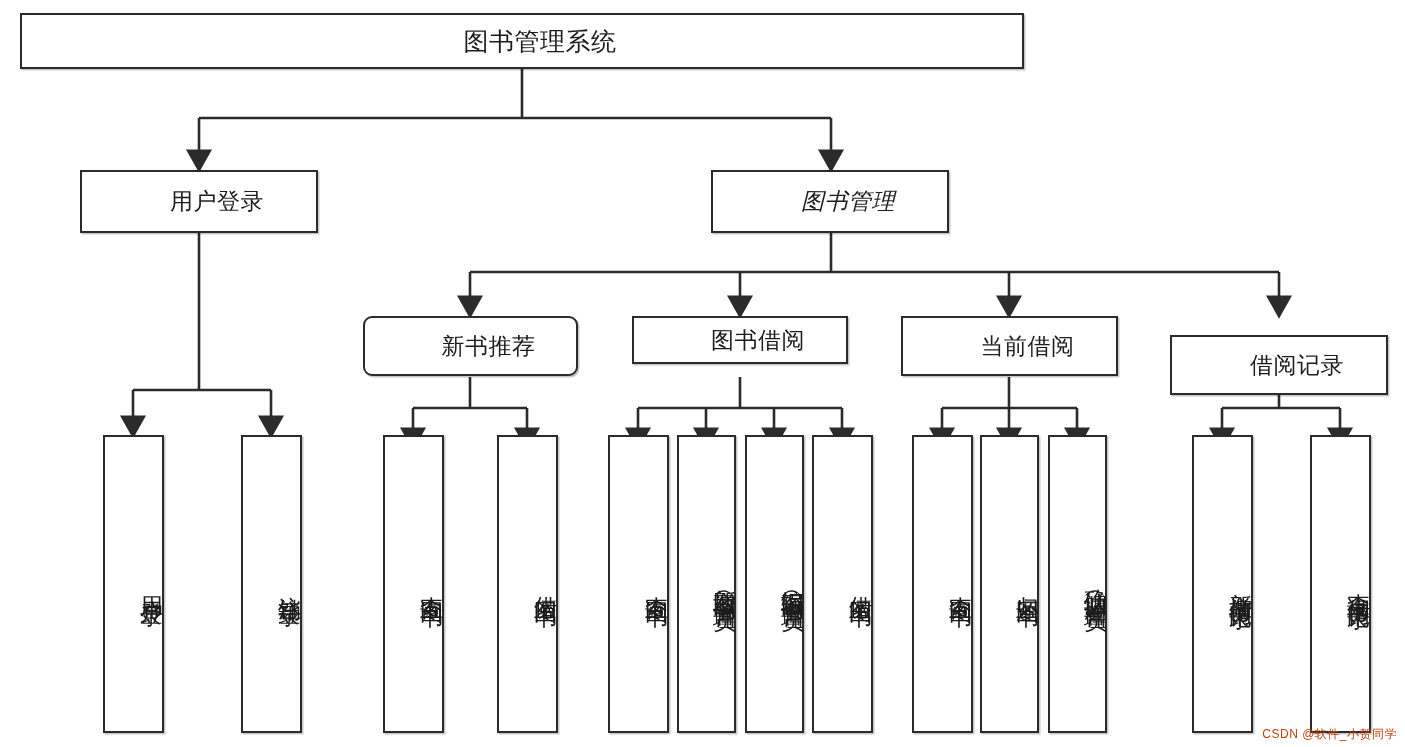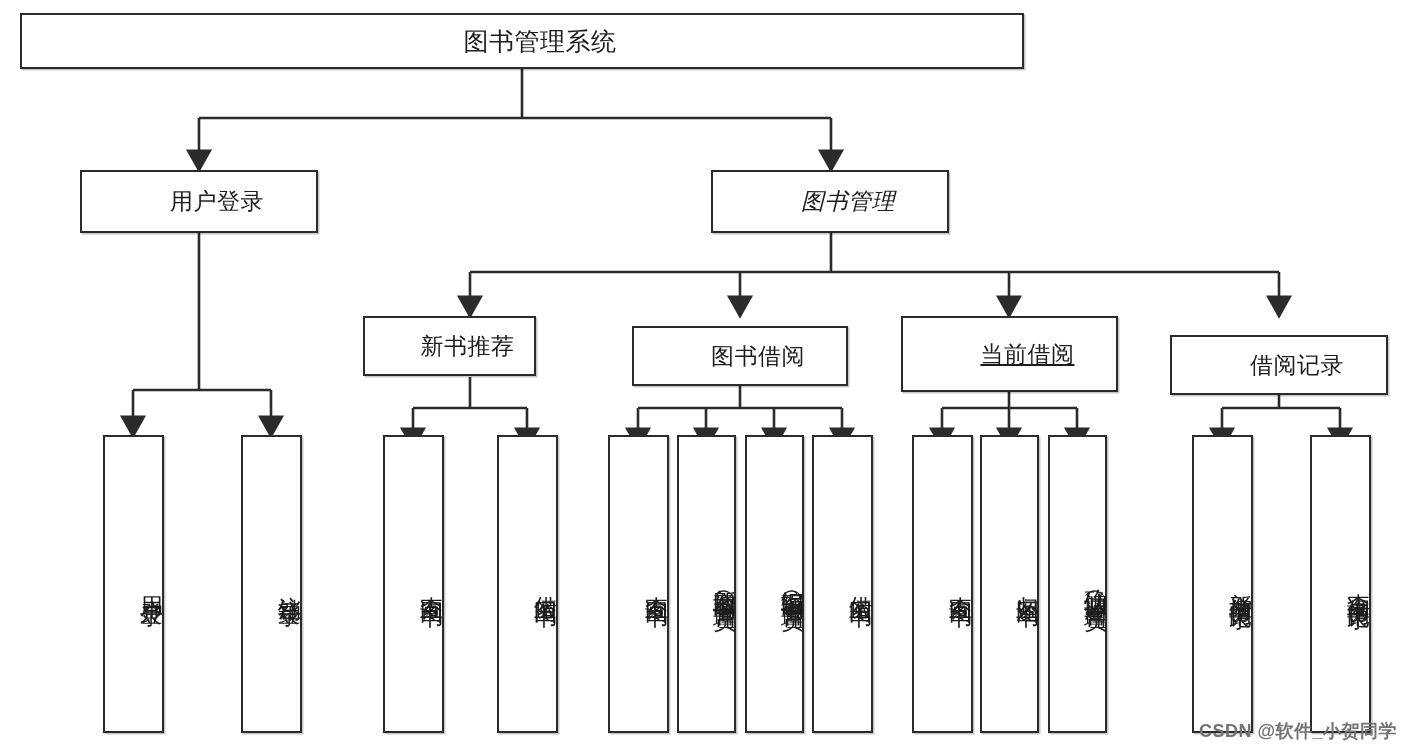--- a/index.html
+++ b/index.html
@@ -58,26 +58,25 @@
     text-orientation: upright;
     font-size: 23px;
     letter-spacing: 3px;
     line-height: 1;
     white-space: nowrap;
   }
   #watermark {
     position: absolute;
     right: 8px;
     bottom: 4px;
-    font-size: 18px;
-    color: #737373;
+    font-size: 12px;
+    color: #c2410c;
     letter-spacing: 0.5px;
     z-index: 3;
     white-space: nowrap;
-    font-weight: bold;
   }
 </style>
 </head>
 <body>
 
 <div id="canvas">
 
   <svg id="edges" viewBox="0 0 1405 747" xmlns="http://www.w3.org/2000/svg">
     <defs>
       <marker id="arrow" markerWidth="9" markerHeight="10" refX="1" refY="5" orient="auto" markerUnits="strokeWidth">
@@ -132,27 +131,27 @@
     <span class="label">图书管理系统</span>
   </div>
 
   <div class="node lvl2" style="left:80px; top:170px; width:238px; height:63px;">
     <span class="label">用户登录</span>
   </div>
   <div class="node lvl2" style="left:711px; top:170px; width:238px; height:63px;font-style:italic;">
     <span class="label">图书管理</span>
   </div>
 
-  <div class="node lvl3" style="left:363px; top:316px; width:173px; height:60px;">
+  <div class="node lvl3" style="left:363px; top:316px; width:215px; height:60px;border-radius:9px;">
     <span class="label">新书推荐</span>
   </div>
-  <div class="node lvl3" style="left:632px; top:326px; width:216px; height:60px;">
+  <div class="node lvl3" style="left:632px; top:316px; width:216px; height:48px;">
     <span class="label">图书借阅</span>
   </div>
-  <div class="node lvl3" style="left:901px; top:316px; width:217px; height:76px;text-decoration:underline;">
+  <div class="node lvl3" style="left:901px; top:316px; width:217px; height:60px;">
     <span class="label">当前借阅</span>
   </div>
   <div class="node lvl3" style="left:1170px; top:316px; width:218px; height:60px;margin-top:19px;">
     <span class="label">借阅记录</span>
   </div>
 
   <div class="node leaf" style="left:103px; top:435px; width:61px; height:298px;">
     <span class="label">用户登录</span>
   </div>
   <div class="node leaf" style="left:241px; top:435px; width:61px; height:298px;">

